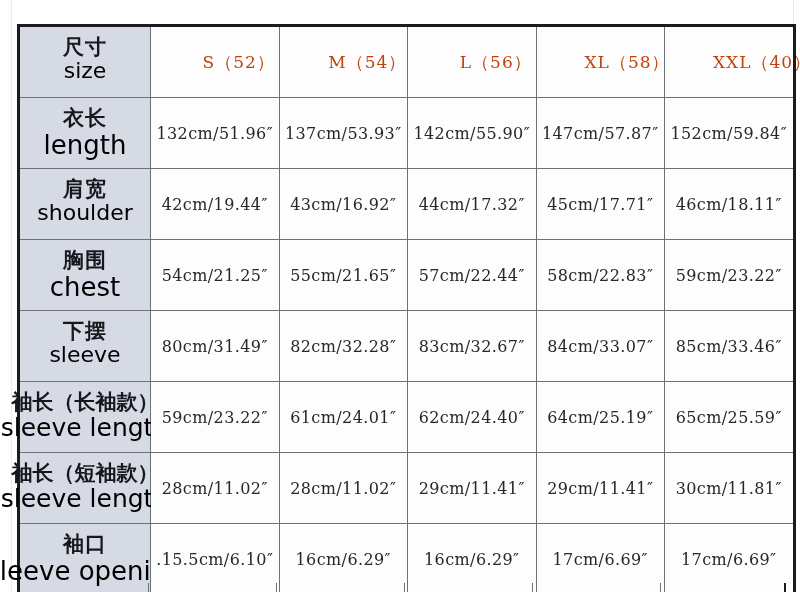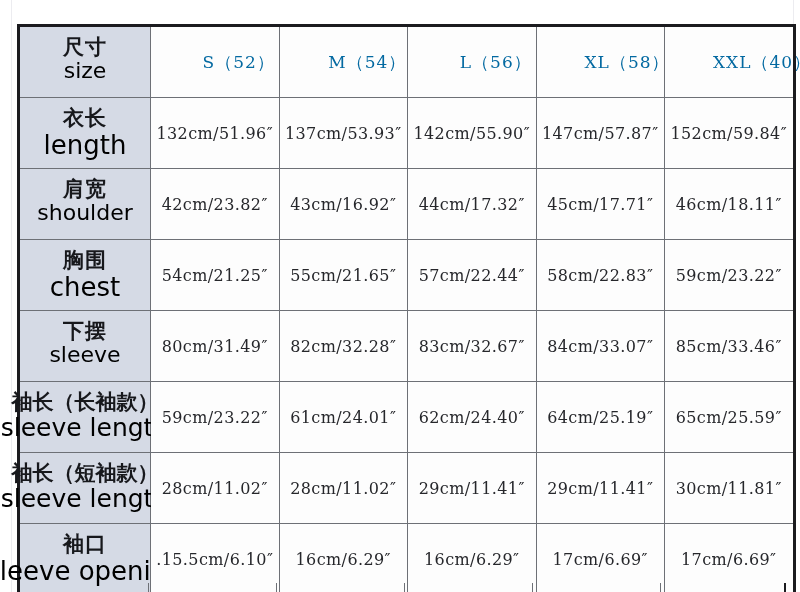--- a/index.html
+++ b/index.html
@@ -98,21 +98,21 @@
   .meas {
     font-family: "DejaVu Serif", "Liberation Serif", serif;
     font-size: 16px;
     color: #26272b;
     letter-spacing: 0.4px;
     white-space: nowrap;
   }
   .hdr {
     font-family: "DejaVu Serif", "Liberation Serif", serif;
     font-size: 17px;
-    color: #0369a1;
+    color: #c2410c;
     letter-spacing: 1px;
     white-space: nowrap;
     margin-left: 48px;
   }
 
   
   .stub {
     position: absolute;
     left: 18px;
     top: 583px;
@@ -189,21 +189,21 @@
         <td class="val"><span class="meas">152cm/59.84″</span></td>
       </tr>
 
       <tr>
         <td class="lbl-col">
           <span class="lblwrap">
             <span class="cn">肩宽</span>
             <span class="en">shoulder</span>
           </span>
         </td>
-        <td class="val"><span class="meas">42cm/23.82″</span></td>
+        <td class="val"><span class="meas">42cm/19.44″</span></td>
         <td class="val"><span class="meas">43cm/16.92″</span></td>
         <td class="val"><span class="meas">44cm/17.32″</span></td>
         <td class="val"><span class="meas">45cm/17.71″</span></td>
         <td class="val"><span class="meas">46cm/18.11″</span></td>
       </tr>
 
       <tr>
         <td class="lbl-col">
           <span class="lblwrap">
             <span class="cn">胸围</span>

